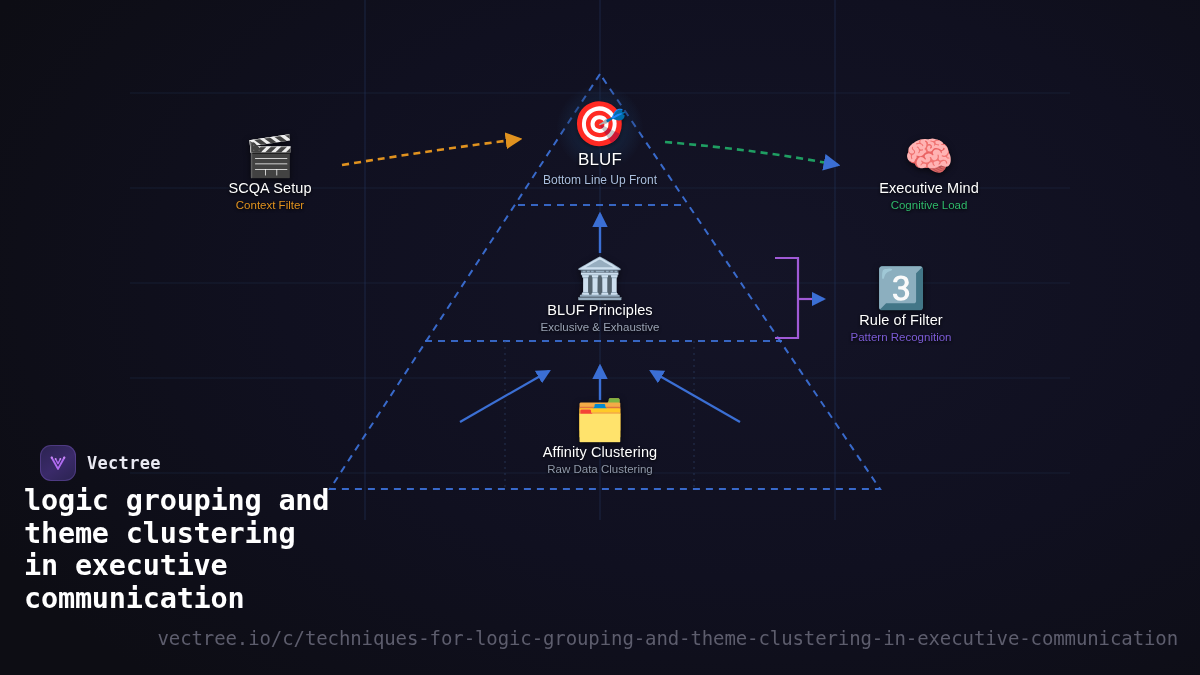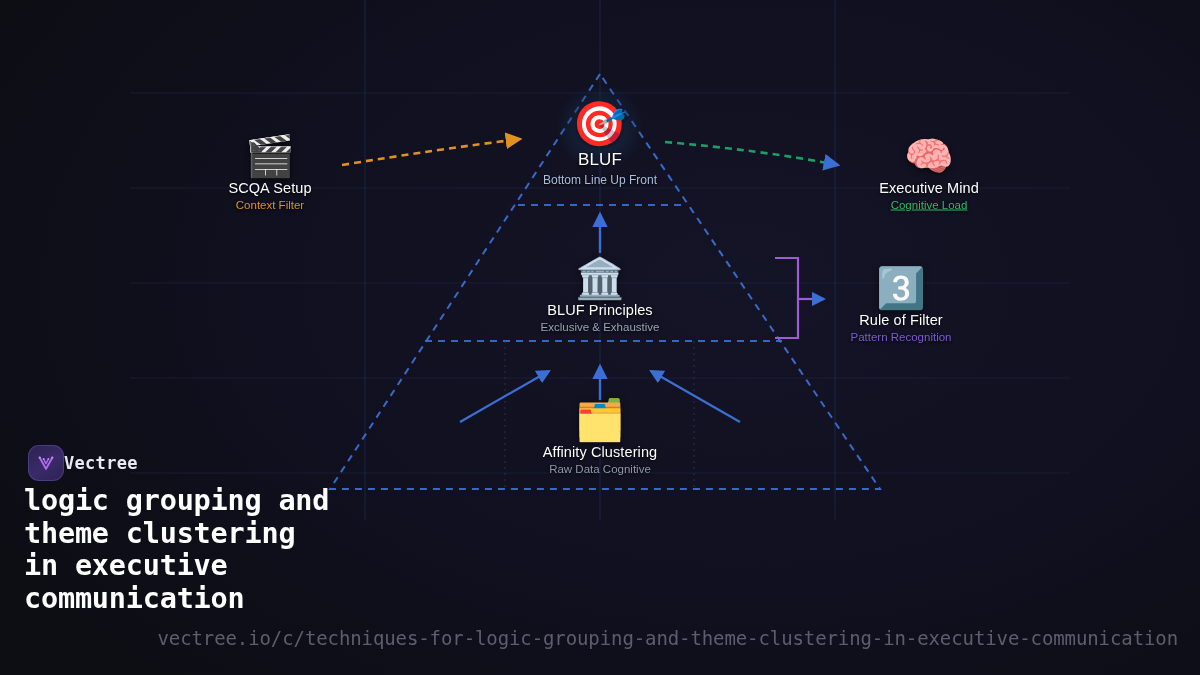--- a/index.html
+++ b/index.html
@@ -62,22 +62,22 @@
     width:86px; height:86px;
     border-radius:50%;
     transform:translate(-50%,-50%);
     background:radial-gradient(circle, rgba(36,70,110,.85) 0%, rgba(24,44,74,.45) 45%, rgba(13,13,20,0) 72%);
     pointer-events:none;
   }
 
   
   #brand {
     position:absolute;
-    left:28px; top:445px;
-    display:flex; align-items:center; 
+    left:40px; top:445px;
+    display:flex; align-items:center; gap:11px;
   }
   #brand-logo {
     width:36px; height:36px; border-radius:11px;
     background:linear-gradient(145deg,#2b2350 0%,#3a2a69 55%,#2a2350 100%);
     box-shadow:0 0 0 1px rgba(150,110,230,.28) inset;
     display:flex; align-items:center; justify-content:center;
   }
   #brand-name {
     font-family:"DejaVu Sans Mono","Liberation Mono",monospace;
     font-size:17px; font-weight:bold; color:#e9e9f2;
@@ -173,39 +173,39 @@
 
   <div class="node big" style="left:600px; top:143px;">
     <span class="emoji">🎯</span>
     <span class="title">BLUF</span>
     <span class="subtitle" style="color:#a9bedd;">Bottom Line Up Front</span>
   </div>
 
   <div class="node" style="left:929px; top:172px;">
     <span class="emoji">🧠</span>
     <span class="title">Executive Mind</span>
-    <span class="subtitle" style="color:#2fb96b;text-decoration:underline;">Cognitive Load</span>
+    <span class="subtitle" style="color:#2fb96b;">Cognitive Load</span>
   </div>
 
   <div class="node" style="left:600px; top:294px;">
     <span class="emoji">🏛️</span>
     <span class="title">BLUF Principles</span>
     <span class="subtitle" style="color:#9aa3b4;">Exclusive &amp; Exhaustive</span>
   </div>
 
   <div class="node" style="left:901px; top:304px;">
     <span class="emoji">3️⃣</span>
     <span class="title">Rule of Filter</span>
     <span class="subtitle" style="color:#7c5cd6;text-align:center;">Pattern Recognition</span>
   </div>
 
   <div class="node" style="left:600px; top:436px;">
     <span class="emoji">🗂️</span>
     <span class="title">Affinity Clustering</span>
-    <span class="subtitle" style="color:#8f98a8;">Raw Data Cognitive</span>
+    <span class="subtitle" style="color:#8f98a8;">Raw Data Clustering</span>
   </div>
 
   <div id="brand">
     <div id="brand-logo">
       <svg width="22" height="22" viewBox="0 0 24 24">
         <path d="M5.2 6.2 L12 18.4 L18.8 6.2" fill="none" stroke="#b06cf0" stroke-width="2.1" stroke-linecap="round" stroke-linejoin="round"></path>
         <path d="M9.4 7.6 L12 12.6 L14.6 7.6" fill="none" stroke="#b06cf0" stroke-width="1.6" stroke-linecap="round" stroke-linejoin="round"></path>
         <circle cx="5.2" cy="6.2" r="1.25" fill="#c887f5"></circle>
         <circle cx="18.8" cy="6.2" r="1.25" fill="#c887f5"></circle>
         <circle cx="9.4" cy="7.6" r="1.05" fill="#c887f5"></circle>

